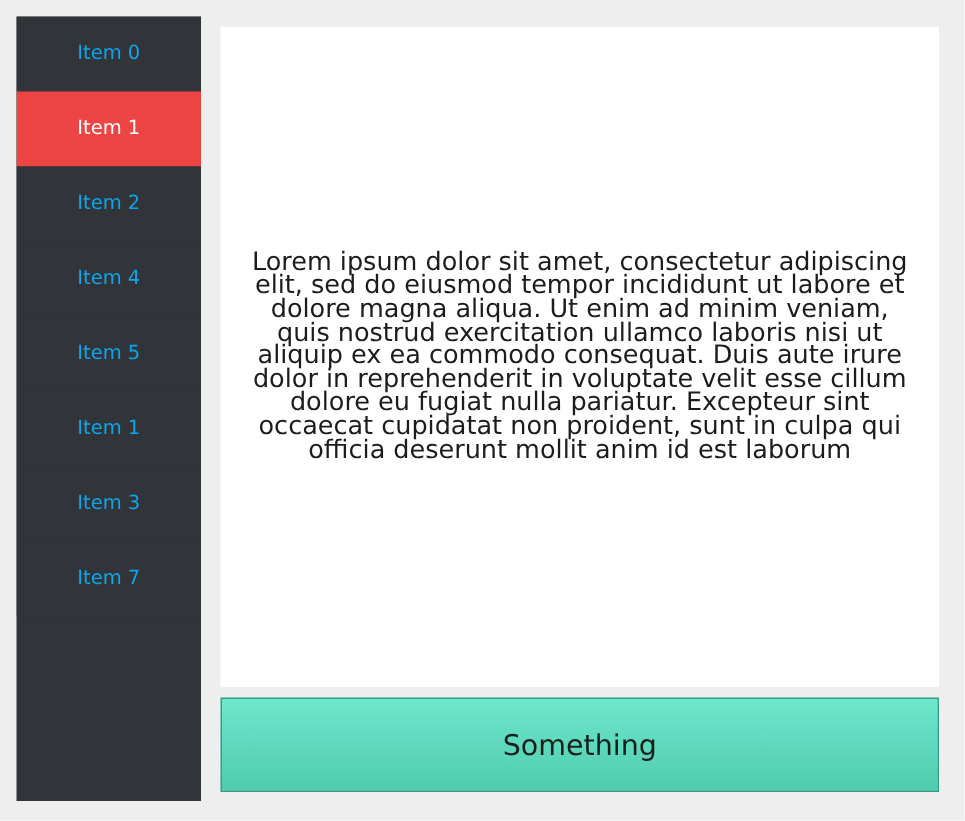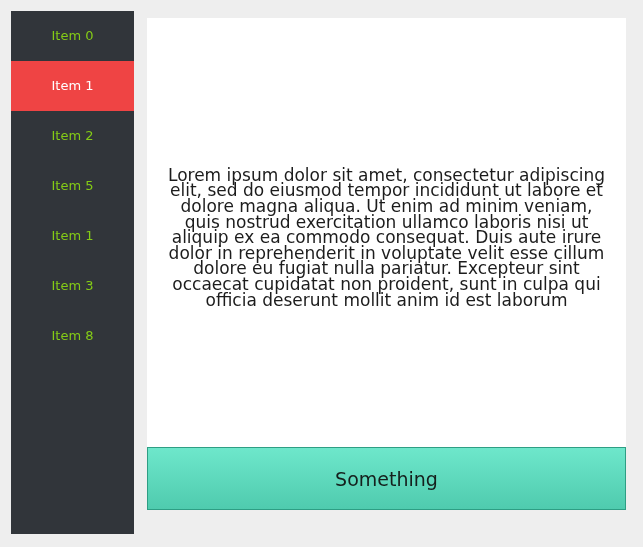--- a/index.html
+++ b/index.html
@@ -28,21 +28,21 @@
     width: 123px;
     height: 523px;
     background: #31353a;
     overflow: hidden;
     box-sizing: border-box;
   }
   .sidebar-item {
     height: 50px;
     line-height: 50px;
     text-align: center;
-    color: #84cc16;
+    color: #0ea5e9;
     font-size: 13px;
     background: #31353a;
     cursor: pointer;
     user-select: none;
     box-sizing: border-box;
   }
   .sidebar-item.selected {
     background: #ef4444;
     color: #ffffff;
   }
@@ -67,21 +67,21 @@
     text-align: center;
     font-size: 17px;
     line-height: 15.6px;
     color: #1c1c1c;
   }
 
   
   #something-button {
     position: absolute;
     left: 147px;
-    top: 447px;
+    top: 465px;
     width: 479px;
     height: 63px;
     box-sizing: border-box;
     border: 1px solid #2e9e84;
     background: linear-gradient(to bottom, #6ee7cb 0%, #4fcbae 100%);
     color: #15201d;
     font-size: 19px;
     font-family: "DejaVu Sans", "Liberation Sans", sans-serif;
     display: flex;
     align-items: center;
@@ -93,24 +93,25 @@
 </style>
 </head>
 <body>
 
 <div id="app">
 
   <div id="sidebar">
     <div class="sidebar-item"><span>Item 0</span></div>
     <div class="sidebar-item selected"><span>Item 1</span></div>
     <div class="sidebar-item"><span>Item 2</span></div>
+    <div class="sidebar-item"><span>Item 4</span></div>
     <div class="sidebar-item"><span>Item 5</span></div>
     <div class="sidebar-item"><span>Item 1</span></div>
     <div class="sidebar-item"><span>Item 3</span></div>
-    <div class="sidebar-item"><span>Item 8</span></div>
+    <div class="sidebar-item"><span>Item 7</span></div>
   </div>
 
   <div id="content-panel">
     <p id="content-text">Lorem ipsum dolor sit amet, consectetur adipiscing elit, sed do eiusmod tempor incididunt ut labore et dolore magna aliqua. Ut enim ad minim veniam, quis nostrud exercitation ullamco laboris nisi ut aliquip ex ea commodo consequat. Duis aute irure dolor in reprehenderit in voluptate velit esse cillum dolore eu fugiat nulla pariatur. Excepteur sint occaecat cupidatat non proident, sunt in culpa qui officia deserunt mollit anim id est laborum</p>
   </div>
 
   <button id="something-button">Something</button>
 
 </div>
 

